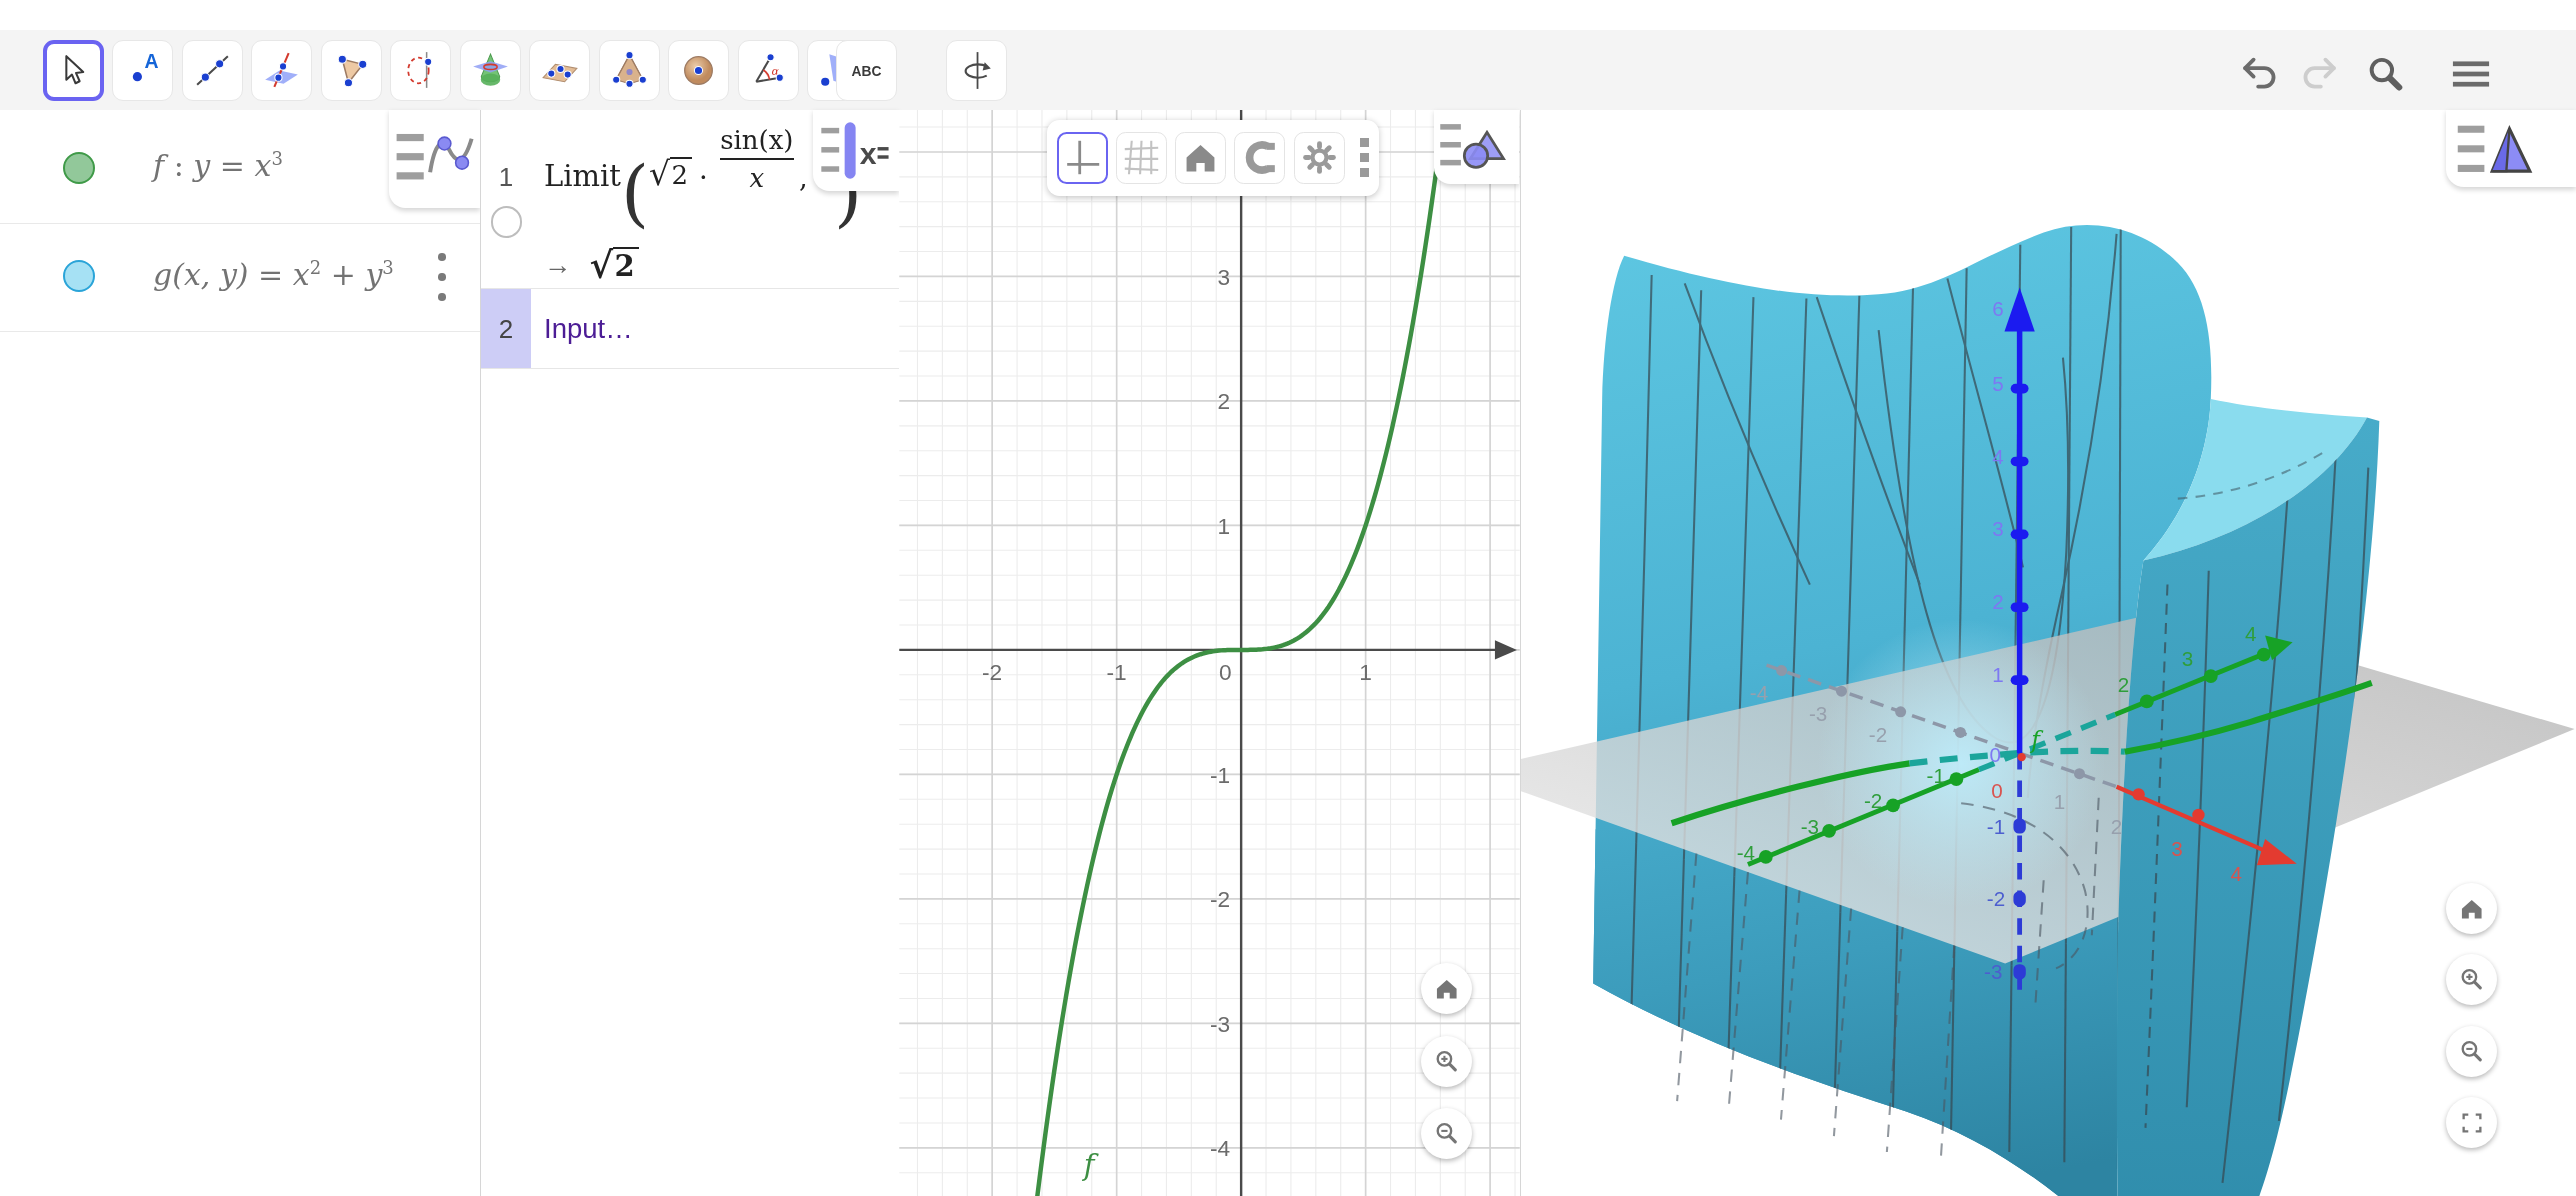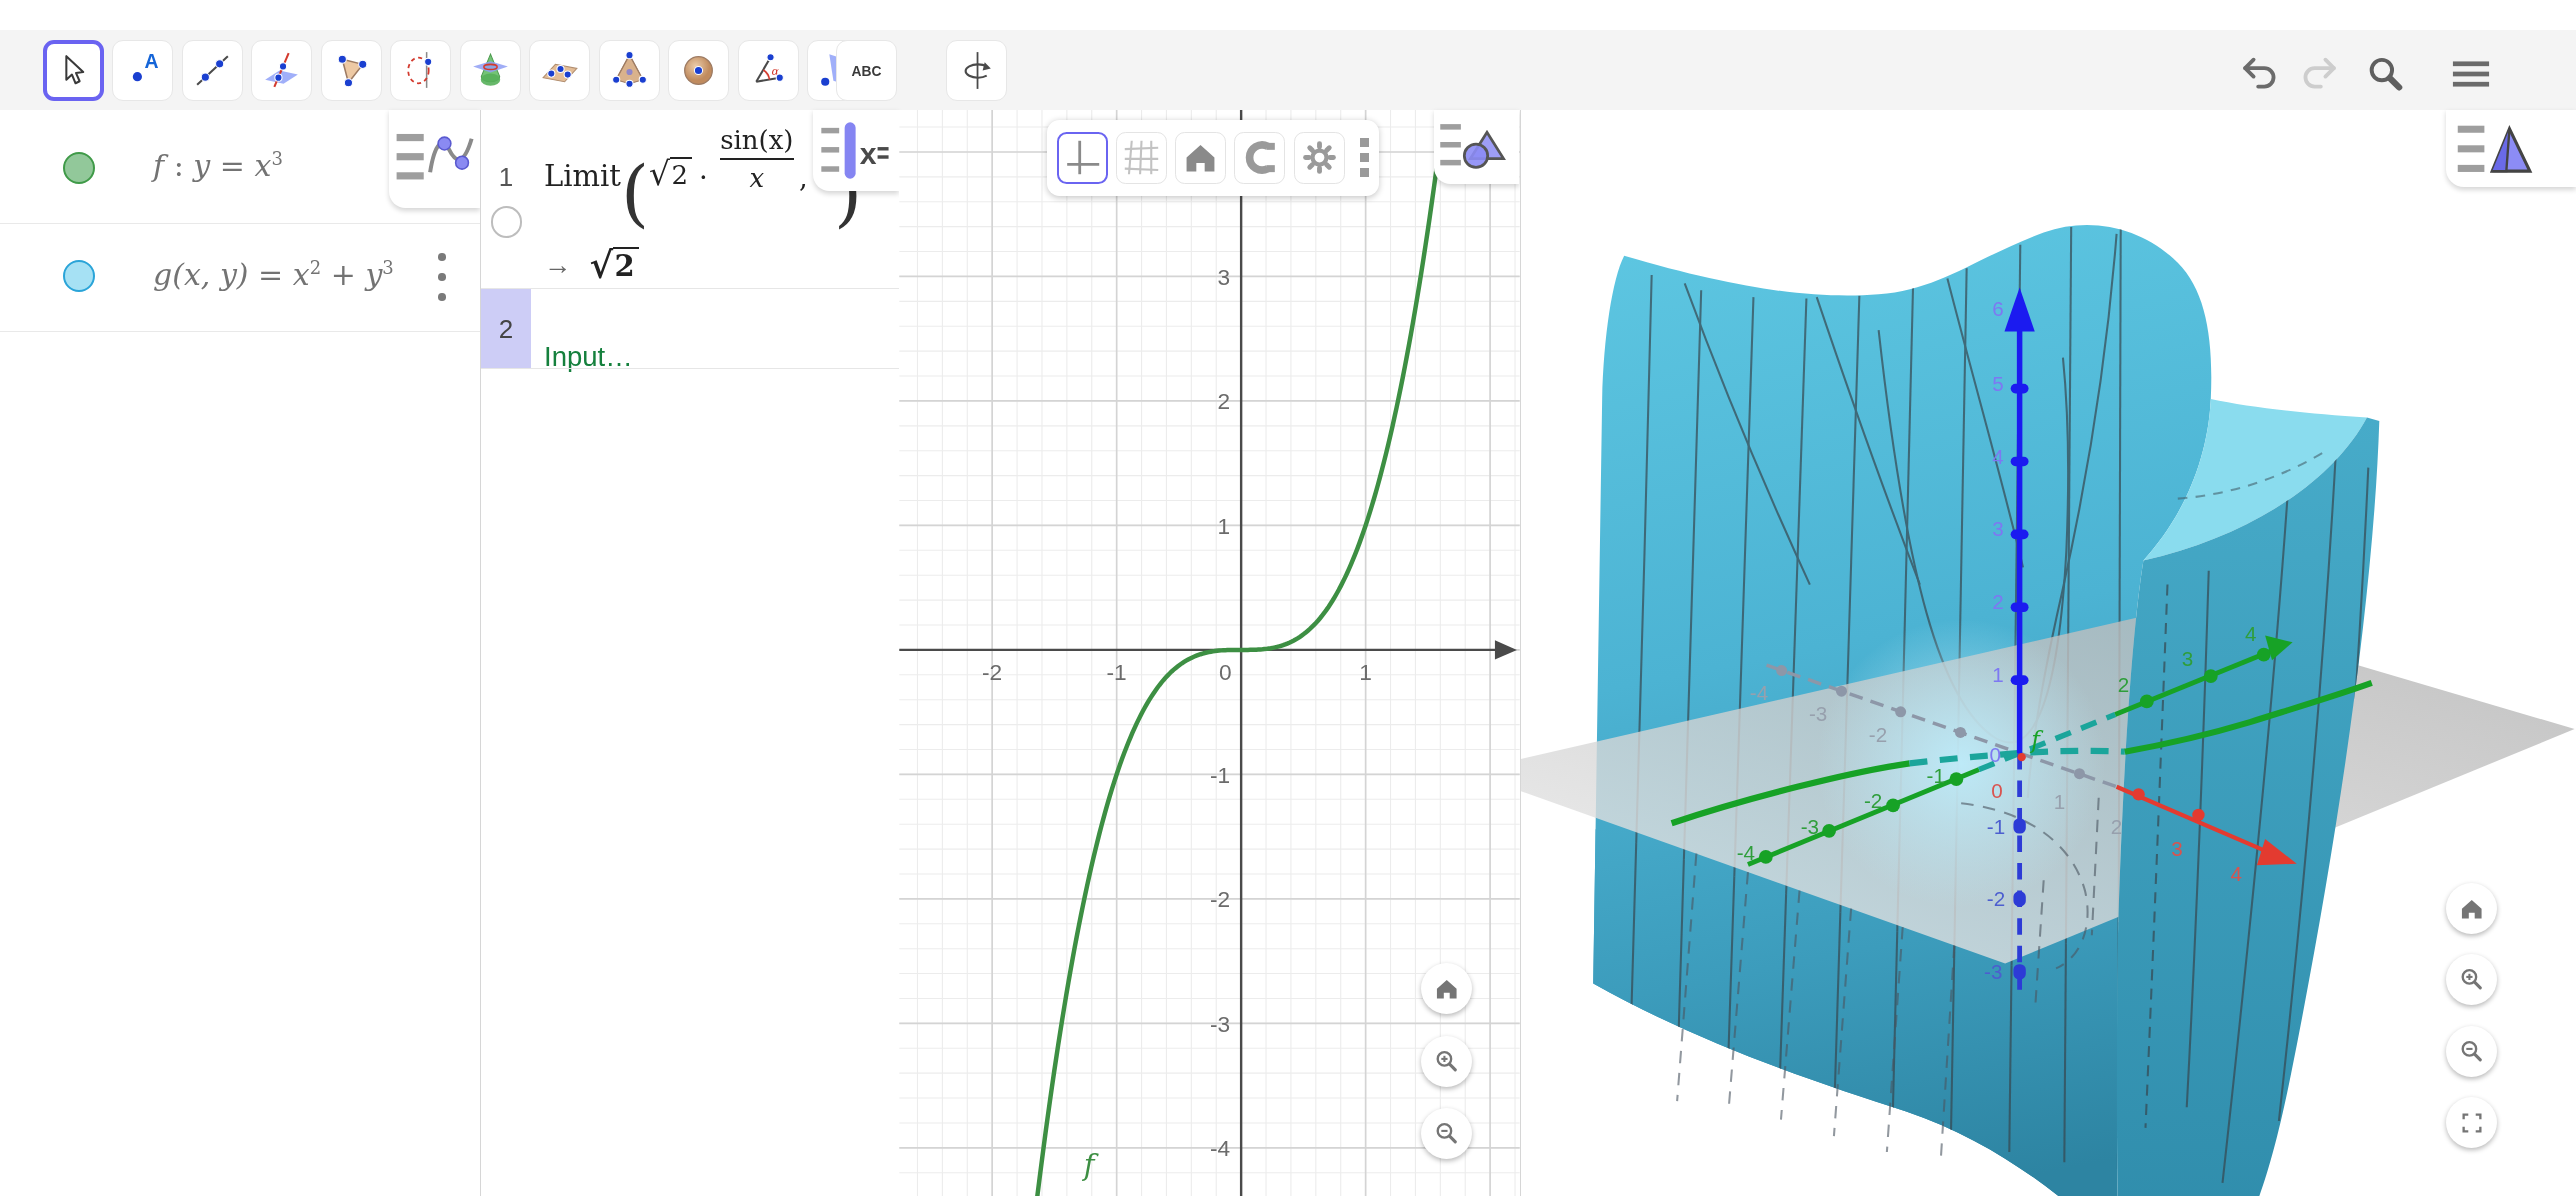--- a/index.html
+++ b/index.html
@@ -28,21 +28,21 @@
   
   .cas-num{position:absolute;left:0;width:50px;text-align:center;font-size:26px;color:#555;}
   .cas-sep{position:absolute;left:0;width:418px;height:0.7px;background:#e6e6e6;}
   .cas-expr{position:absolute;left:63px;color:#222;font-size:27.5px;display:flex;align-items:flex-end;}
   .bigp{font-family:"DejaVu Serif",serif;font-weight:200;font-size:72px;line-height:0;transform:scaleY(1.0);color:#333;}
   .frac{display:inline-flex;flex-direction:column;align-items:center;margin:0 5.5px;font-size:26px;}
   .frac .bar{width:100%;height:2.1px;background:#222;margin:2.8px 0;}
   .rad{border-top:2.1px solid #222;padding:0.7px 4.1px 0 1.4px;}
   .radix{font-style:normal;font-family:"DejaVu Serif",serif;}
   .cas-out{position:absolute;left:63px;display:flex;align-items:center;color:#222;}
-  .placeholder{color:#15803d;font-size:27.5px;margin-top:28px;}
+  .placeholder{color:#4c1d95;font-size:27.5px;}
   .radio{position:absolute;width:27.5px;height:27.5px;border:2.1px solid #bdbdbd;border-radius:50%;background:#fff;cursor:pointer;}
   
   #g2dwrap{position:absolute;left:899px;top:110px;width:621px;height:1086px;background:#fff;}
   #g3dwrap{position:absolute;left:1521px;top:110px;width:1055px;height:1086px;background:#fff;}
   .stylebar{position:absolute;background:#fff;border-radius:12.4px;box-shadow:0 1.4px 6.9px rgba(0,0,0,.22);
             display:flex;align-items:center;padding:0 9.6px;gap:8.3px;}
   .sbtn{width:51px;height:52px;border:1.4px solid #e4e4e4;border-radius:9.6px;box-sizing:border-box;
         display:flex;align-items:center;justify-content:center;background:#fff;cursor:pointer;}
   .sbtn.sel{border:2.8px solid #6a64f1;}
   .sq-kebab{display:flex;flex-direction:column;gap:6.2px;margin-left:6.9px;cursor:pointer;}

